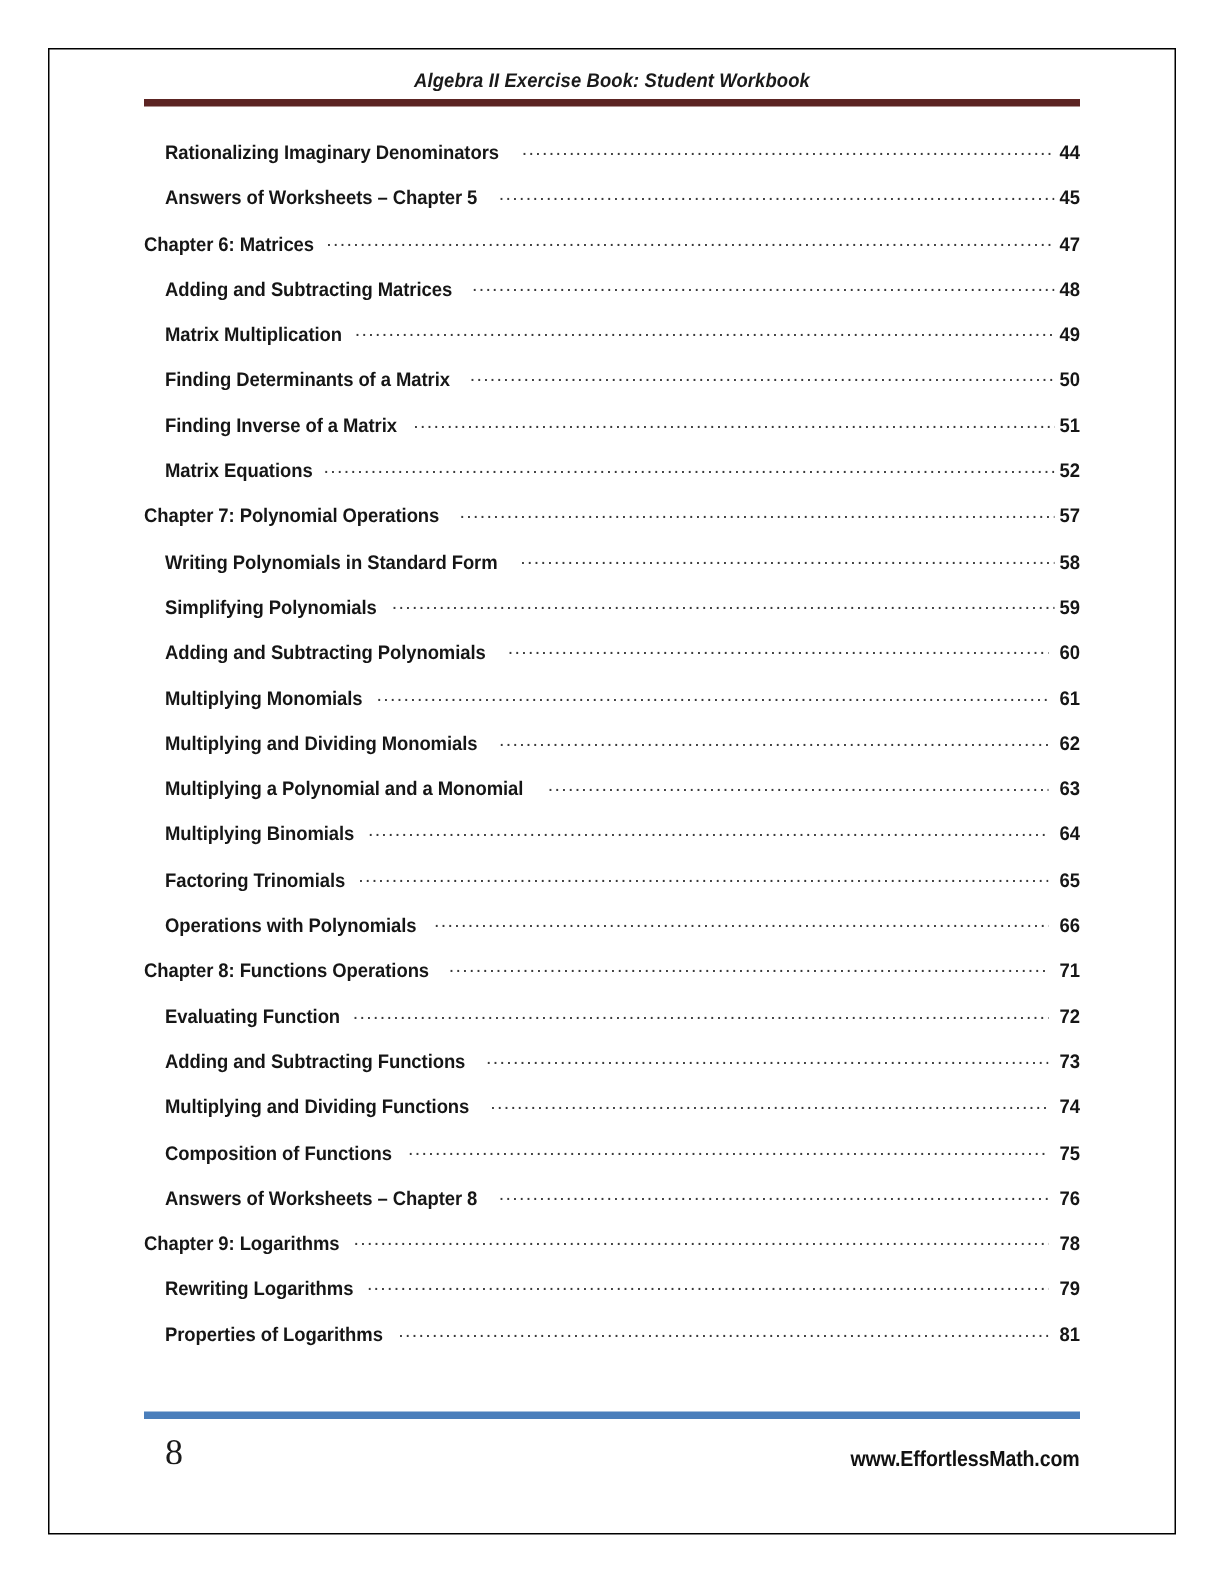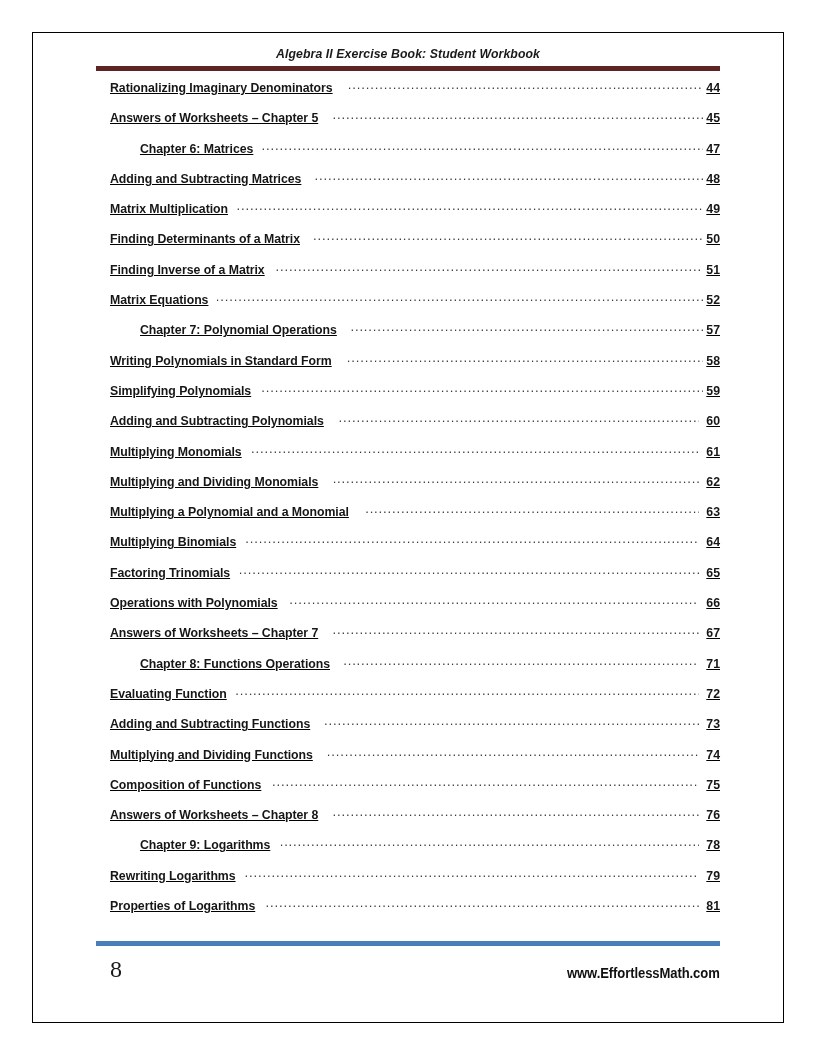--- a/index.html
+++ b/index.html
@@ -59,23 +59,22 @@
     margin-top: 5px;
     width: 624px;
     height: 5px;
     background: #5C2423;
   }
 
   
   .toc {
     position: absolute;
     left: 0;
-    top: 76px;
-    width: 624px;
-    text-decoration: underline;
+    top: 90px;
+    width: 624px;
   }
   .toc-row {
     display: flex;
     align-items: baseline;
     height: 30.3px;
     white-space: nowrap;
     color: #161616;
   }
   .toc-row .label {
     font-family: "Liberation Sans Narrow", "Liberation Sans", sans-serif;
@@ -107,21 +106,21 @@
   .toc-row .pageno {
     font-family: "Liberation Sans Narrow", "Liberation Sans", sans-serif;
     font-size: 13.1px;
     font-weight: bold;
     flex: 0 0 auto;
     text-align: right;
     min-width: 17px;
     transform: scaleX(0.94);
     transform-origin: right center;
   }
-  .toc-row.level-chapter { padding-left: 0px; margin-left: 44px; }
+  .toc-row.level-chapter { padding-left: 0px; }
   .toc-row.level-section { padding-left: 14px; }
   
   .toc-row.gap .leader { margin-right: 4px; }
 
   
   .footer {
     position: absolute;
     left: 0;
     top: 941px;
     width: 624px;
@@ -252,25 +251,20 @@
       <div class="toc-row level-section gap">
         <span class="label">Factoring Trinomials</span>
         <span class="leader"></span>
         <span class="pageno">65</span>
       </div>
       <div class="toc-row level-section gap">
         <span class="label">Operations with Polynomials</span>
         <span class="leader"></span>
         <span class="pageno">66</span>
       </div>
-      <div class="toc-row level-section gap">
-        <span class="label">Answers of Worksheets – Chapter 7</span>
-        <span class="leader"></span>
-        <span class="pageno">67</span>
-      </div>
       <div class="toc-row level-chapter gap">
         <span class="label">Chapter 8: Functions Operations</span>
         <span class="leader"></span>
         <span class="pageno">71</span>
       </div>
       <div class="toc-row level-section gap">
         <span class="label">Evaluating Function</span>
         <span class="leader"></span>
         <span class="pageno">72</span>
       </div>

